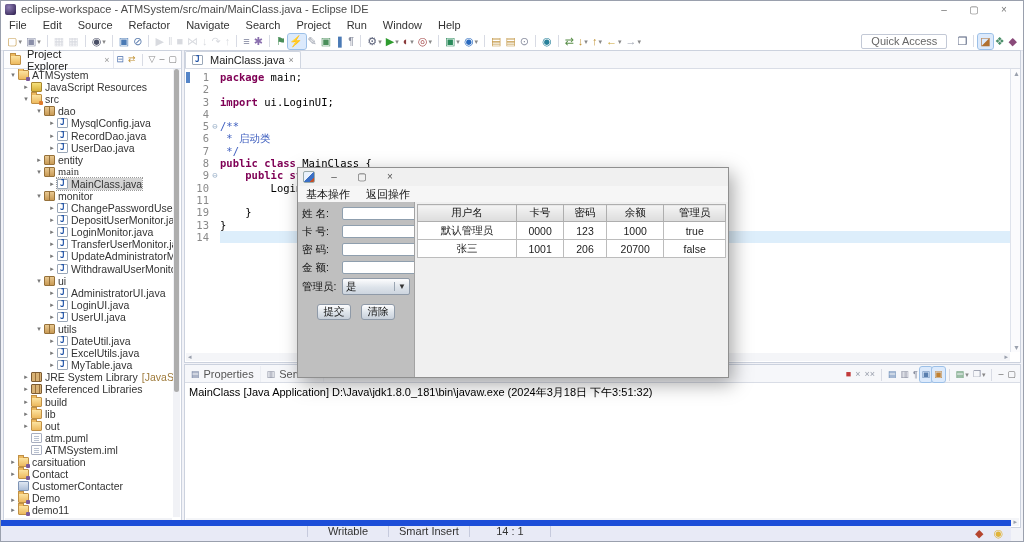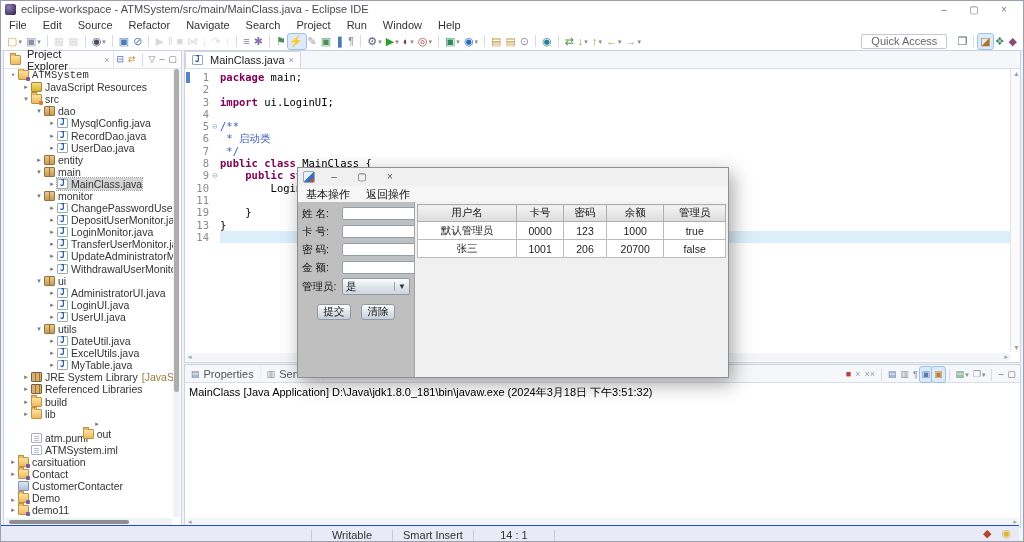--- a/index.html
+++ b/index.html
@@ -79,21 +79,21 @@
   
   #console{left:183px;top:363px;right:2px;height:164px;}
   .ctab{display:flex;align-items:center;gap:4px;height:16px;padding:0 6px;color:#555;border-right:1px solid #eceef3;}
   .ctab .cticon{font-size:9px;}
   .cons-icons{margin-left:auto;display:flex;align-items:center;padding-right:2px;}
   .cons-icons .tb-btn{font-size:9px;}
   #console-body{position:absolute;top:18px;left:0;right:0;bottom:10px;background:#fff;overflow:hidden;}
   .cons-msg{padding:2px 4px;color:#000;white-space:nowrap;}
   .cons-hscroll{position:absolute;left:1px;right:1px;bottom:1px;height:8px;background:#f4f5f8;display:flex;justify-content:space-between;align-items:center;padding:0 2px;color:#9aa0ad;font-size:7px;}
   
-  #statusbar{position:absolute;left:0;right:4px;bottom:0;height:15px;background:#e8eaf6;border-top:1px solid #1d4ed8;display:flex;align-items:flex-end;}
+  #statusbar{position:absolute;left:0;right:12px;bottom:0;height:15px;background:#e8eaf6;border-top:6px solid #1d4ed8;display:flex;align-items:flex-start;}
   .st-spacer{flex:1;}
   .st-cell{border-left:1px solid #c6cadd;height:11px;line-height:11px;padding:0 10px;color:#333;min-width:60px;text-align:center;}
   .st-empty{border-left:1px solid #c6cadd;height:11px;width:110px;}
   .st-icons{display:flex;gap:6px;padding:0 6px;font-size:9px;}
   
   #dialog{position:absolute;left:296px;top:166px;width:432px;height:211px;background:#f0f0f0;
           border:1px solid #8f8f8f;box-shadow:4px 6px 18px rgba(0,0,0,.35);box-sizing:border-box;z-index:50;}
   .dlg-title{height:18px;background:#f0f0f0;display:flex;align-items:center;padding-left:5px;}
   .dlg-icon{width:10px;height:10px;border:1px solid #9aa;border-radius:2px;background:linear-gradient(135deg,#eaf2fc 45%,#3a6fc4 45%,#3a6fc4 75%,#c4502a 75%);margin-right:5px;flex:none;}
   .dlg-title-text{flex:1;color:#555;}
@@ -216,21 +216,21 @@
       <span class="head-icons" id="pe-head-icons">
           <span class="tb-btn" style="color: rgb(74, 111, 174);">⊟</span>
           <span class="tb-btn" style="color: rgb(192, 144, 48);">⇄</span>
           <span class="tb-sep"></span>
           <span class="tb-btn" style="color: rgb(136, 136, 136);">▽</span>
           <span class="tb-btn" style="color: rgb(119, 119, 119);">–</span>
           <span class="tb-btn" style="color: rgb(119, 119, 119);">▢</span>
         </span>
     </div>
     <div id="tree">
-        <div class="trow" style="padding-left: 4px; font-family: Liberation Mono, monospace;">
+        <div class="trow" style="padding-left: 4px;">
           <span class="texp">▾</span>
           <span class="selwrap">
             <span class="ic ic-project"></span>
             <span class="tlbl">ATMSystem</span>
           </span>
         </div>
         <div class="trow" style="padding-left: 17px;">
           <span class="texp">▸</span>
           <span class="selwrap">
             <span class="ic ic-jsres"></span>
@@ -272,115 +272,115 @@
             <span class="tlbl">UserDao.java</span>
           </span>
         </div>
         <div class="trow" style="padding-left: 30px;">
           <span class="texp">▸</span>
           <span class="selwrap">
             <span class="ic ic-package"></span>
             <span class="tlbl">entity</span>
           </span>
         </div>
+        <div class="trow" style="padding-left: 30px; font-family: Liberation Serif, serif;">
+          <span class="texp">▾</span>
+          <span class="selwrap">
+            <span class="ic ic-package"></span>
+            <span class="tlbl">main</span>
+          </span>
+        </div>
+        <div class="trow sel" style="padding-left: 43px;">
+          <span class="texp">▸</span>
+          <span class="selwrap">
+            <span class="ic ic-java"></span>
+            <span class="tlbl">MainClass.java</span>
+          </span>
+        </div>
         <div class="trow" style="padding-left: 30px;">
           <span class="texp">▾</span>
           <span class="selwrap">
             <span class="ic ic-package"></span>
-            <span class="tlbl">main</span>
-          </span>
-        </div>
-        <div class="trow sel" style="padding-left: 43px;">
-          <span class="texp">▸</span>
-          <span class="selwrap">
-            <span class="ic ic-java"></span>
-            <span class="tlbl">MainClass.java</span>
+            <span class="tlbl">monitor</span>
+          </span>
+        </div>
+        <div class="trow" style="padding-left: 43px;">
+          <span class="texp">▸</span>
+          <span class="selwrap">
+            <span class="ic ic-java"></span>
+            <span class="tlbl">ChangePasswordUserMonitor.java</span>
+          </span>
+        </div>
+        <div class="trow" style="padding-left: 43px;">
+          <span class="texp">▸</span>
+          <span class="selwrap">
+            <span class="ic ic-java"></span>
+            <span class="tlbl">DepositUserMonitor.java</span>
+          </span>
+        </div>
+        <div class="trow" style="padding-left: 43px;">
+          <span class="texp">▸</span>
+          <span class="selwrap">
+            <span class="ic ic-java"></span>
+            <span class="tlbl">LoginMonitor.java</span>
+          </span>
+        </div>
+        <div class="trow" style="padding-left: 43px;">
+          <span class="texp">▸</span>
+          <span class="selwrap">
+            <span class="ic ic-java"></span>
+            <span class="tlbl">TransferUserMonitor.java</span>
+          </span>
+        </div>
+        <div class="trow" style="padding-left: 43px;">
+          <span class="texp">▸</span>
+          <span class="selwrap">
+            <span class="ic ic-java"></span>
+            <span class="tlbl">UpdateAdministratorMonitor.java</span>
+          </span>
+        </div>
+        <div class="trow" style="padding-left: 43px;">
+          <span class="texp">▸</span>
+          <span class="selwrap">
+            <span class="ic ic-java"></span>
+            <span class="tlbl">WithdrawalUserMonitor.java</span>
           </span>
         </div>
         <div class="trow" style="padding-left: 30px;">
           <span class="texp">▾</span>
           <span class="selwrap">
             <span class="ic ic-package"></span>
-            <span class="tlbl">monitor</span>
-          </span>
-        </div>
-        <div class="trow" style="padding-left: 43px;">
-          <span class="texp">▸</span>
-          <span class="selwrap">
-            <span class="ic ic-java"></span>
-            <span class="tlbl">ChangePasswordUserMonitor.java</span>
-          </span>
-        </div>
-        <div class="trow" style="padding-left: 43px;">
-          <span class="texp">▸</span>
-          <span class="selwrap">
-            <span class="ic ic-java"></span>
-            <span class="tlbl">DepositUserMonitor.java</span>
-          </span>
-        </div>
-        <div class="trow" style="padding-left: 43px;">
-          <span class="texp">▸</span>
-          <span class="selwrap">
-            <span class="ic ic-java"></span>
-            <span class="tlbl">LoginMonitor.java</span>
-          </span>
-        </div>
-        <div class="trow" style="padding-left: 43px;">
-          <span class="texp">▸</span>
-          <span class="selwrap">
-            <span class="ic ic-java"></span>
-            <span class="tlbl">TransferUserMonitor.java</span>
-          </span>
-        </div>
-        <div class="trow" style="padding-left: 43px;">
-          <span class="texp">▸</span>
-          <span class="selwrap">
-            <span class="ic ic-java"></span>
-            <span class="tlbl">UpdateAdministratorMonitor.java</span>
-          </span>
-        </div>
-        <div class="trow" style="padding-left: 43px;">
-          <span class="texp">▸</span>
-          <span class="selwrap">
-            <span class="ic ic-java"></span>
-            <span class="tlbl">WithdrawalUserMonitor.java</span>
+            <span class="tlbl">ui</span>
+          </span>
+        </div>
+        <div class="trow" style="padding-left: 43px;">
+          <span class="texp">▸</span>
+          <span class="selwrap">
+            <span class="ic ic-java"></span>
+            <span class="tlbl">AdministratorUI.java</span>
+          </span>
+        </div>
+        <div class="trow" style="padding-left: 43px;">
+          <span class="texp">▸</span>
+          <span class="selwrap">
+            <span class="ic ic-java"></span>
+            <span class="tlbl">LoginUI.java</span>
+          </span>
+        </div>
+        <div class="trow" style="padding-left: 43px;">
+          <span class="texp">▸</span>
+          <span class="selwrap">
+            <span class="ic ic-java"></span>
+            <span class="tlbl">UserUI.java</span>
           </span>
         </div>
         <div class="trow" style="padding-left: 30px;">
           <span class="texp">▾</span>
           <span class="selwrap">
             <span class="ic ic-package"></span>
-            <span class="tlbl">ui</span>
-          </span>
-        </div>
-        <div class="trow" style="padding-left: 43px;">
-          <span class="texp">▸</span>
-          <span class="selwrap">
-            <span class="ic ic-java"></span>
-            <span class="tlbl">AdministratorUI.java</span>
-          </span>
-        </div>
-        <div class="trow" style="padding-left: 43px;">
-          <span class="texp">▸</span>
-          <span class="selwrap">
-            <span class="ic ic-java"></span>
-            <span class="tlbl">LoginUI.java</span>
-          </span>
-        </div>
-        <div class="trow" style="padding-left: 43px;">
-          <span class="texp">▸</span>
-          <span class="selwrap">
-            <span class="ic ic-java"></span>
-            <span class="tlbl">UserUI.java</span>
-          </span>
-        </div>
-        <div class="trow" style="padding-left: 30px;">
-          <span class="texp">▾</span>
-          <span class="selwrap">
-            <span class="ic ic-package"></span>
             <span class="tlbl">utils</span>
           </span>
         </div>
         <div class="trow" style="padding-left: 43px;">
           <span class="texp">▸</span>
           <span class="selwrap">
             <span class="ic ic-java"></span>
             <span class="tlbl">DateUtil.java</span>
           </span>
         </div>
@@ -420,21 +420,21 @@
             <span class="tlbl">build</span>
           </span>
         </div>
         <div class="trow" style="padding-left: 17px;">
           <span class="texp">▸</span>
           <span class="selwrap">
             <span class="ic ic-folder"></span>
             <span class="tlbl">lib</span>
           </span>
         </div>
-        <div class="trow" style="padding-left: 17px; flex-direction: column;">
+        <div class="trow" style="padding-left: 17px;">
           <span class="texp">▸</span>
           <span class="selwrap">
             <span class="ic ic-folder"></span>
             <span class="tlbl">out</span>
           </span>
         </div>
         <div class="trow" style="padding-left: 17px;">
           <span class="texp"></span>
           <span class="selwrap">
             <span class="ic ic-page"></span>

